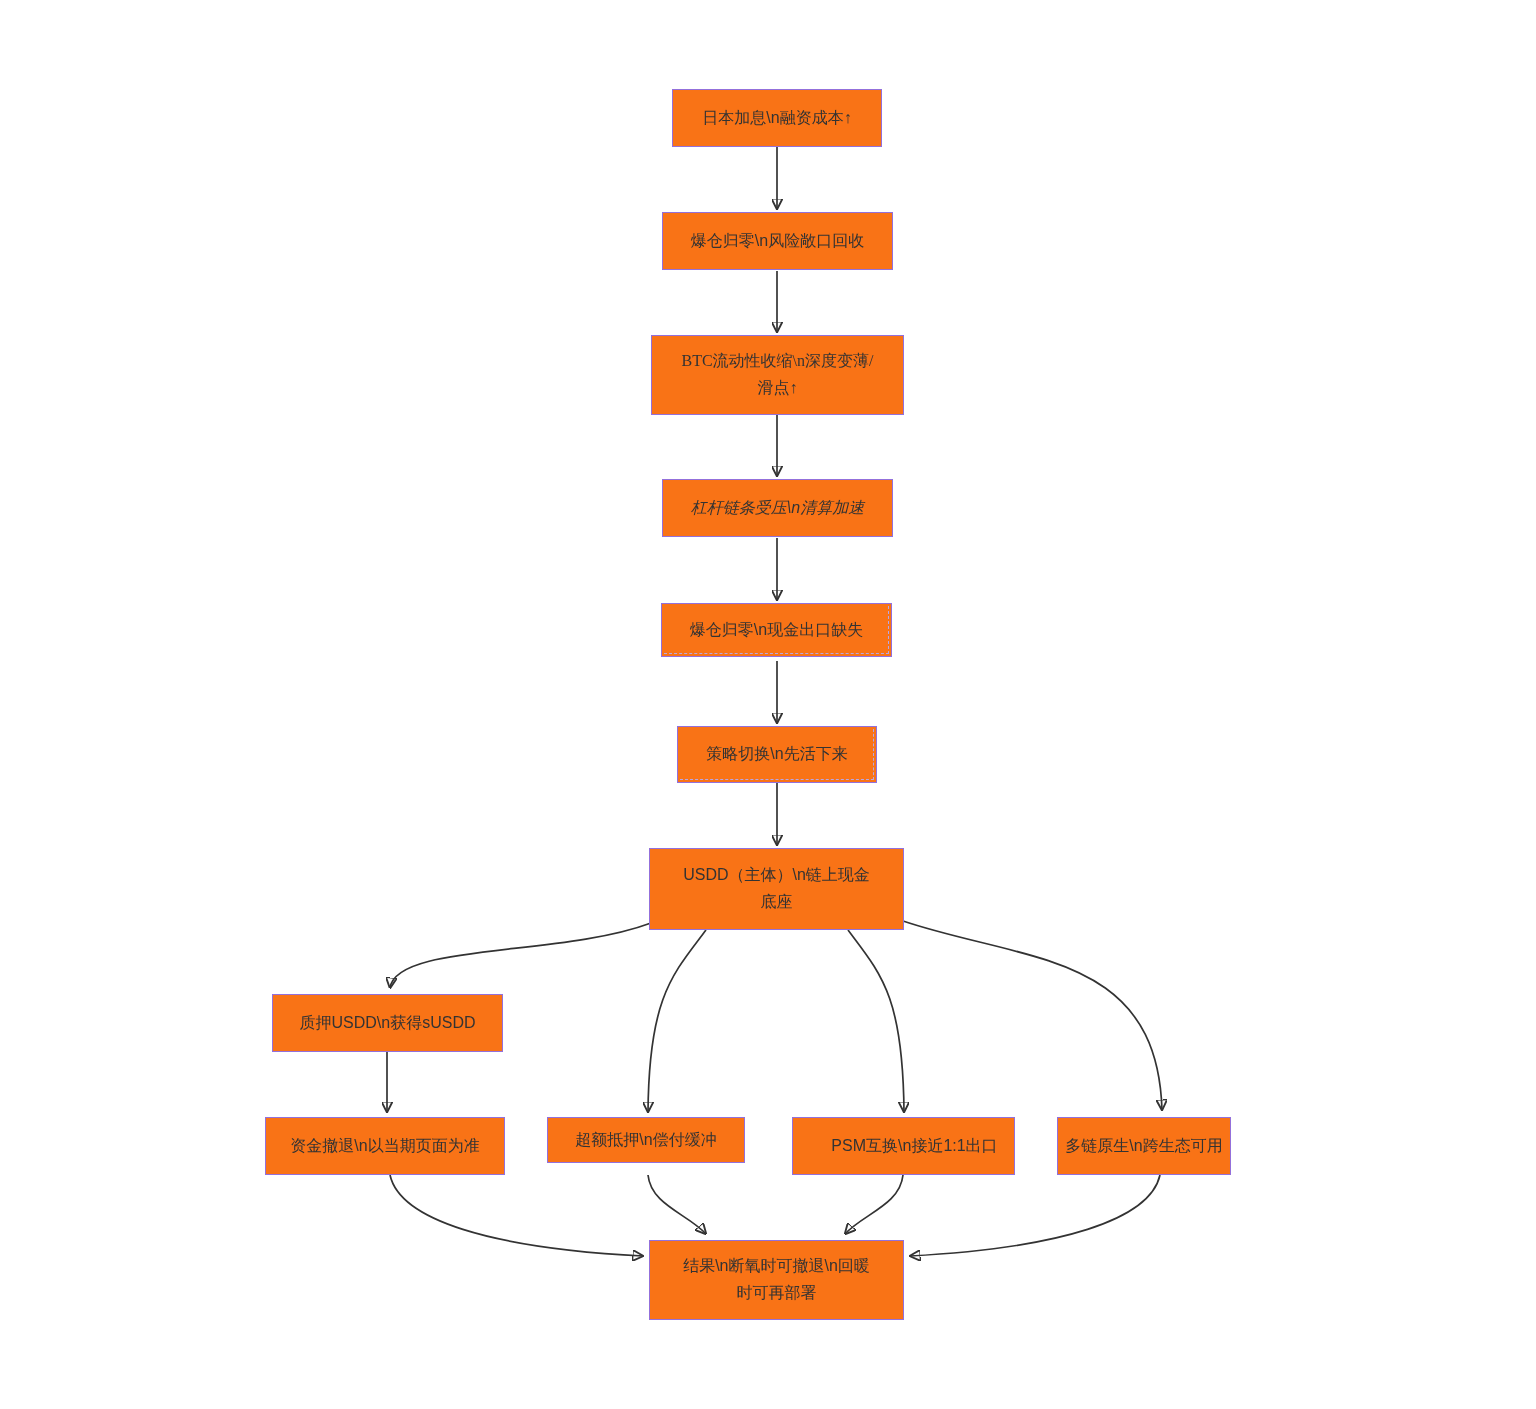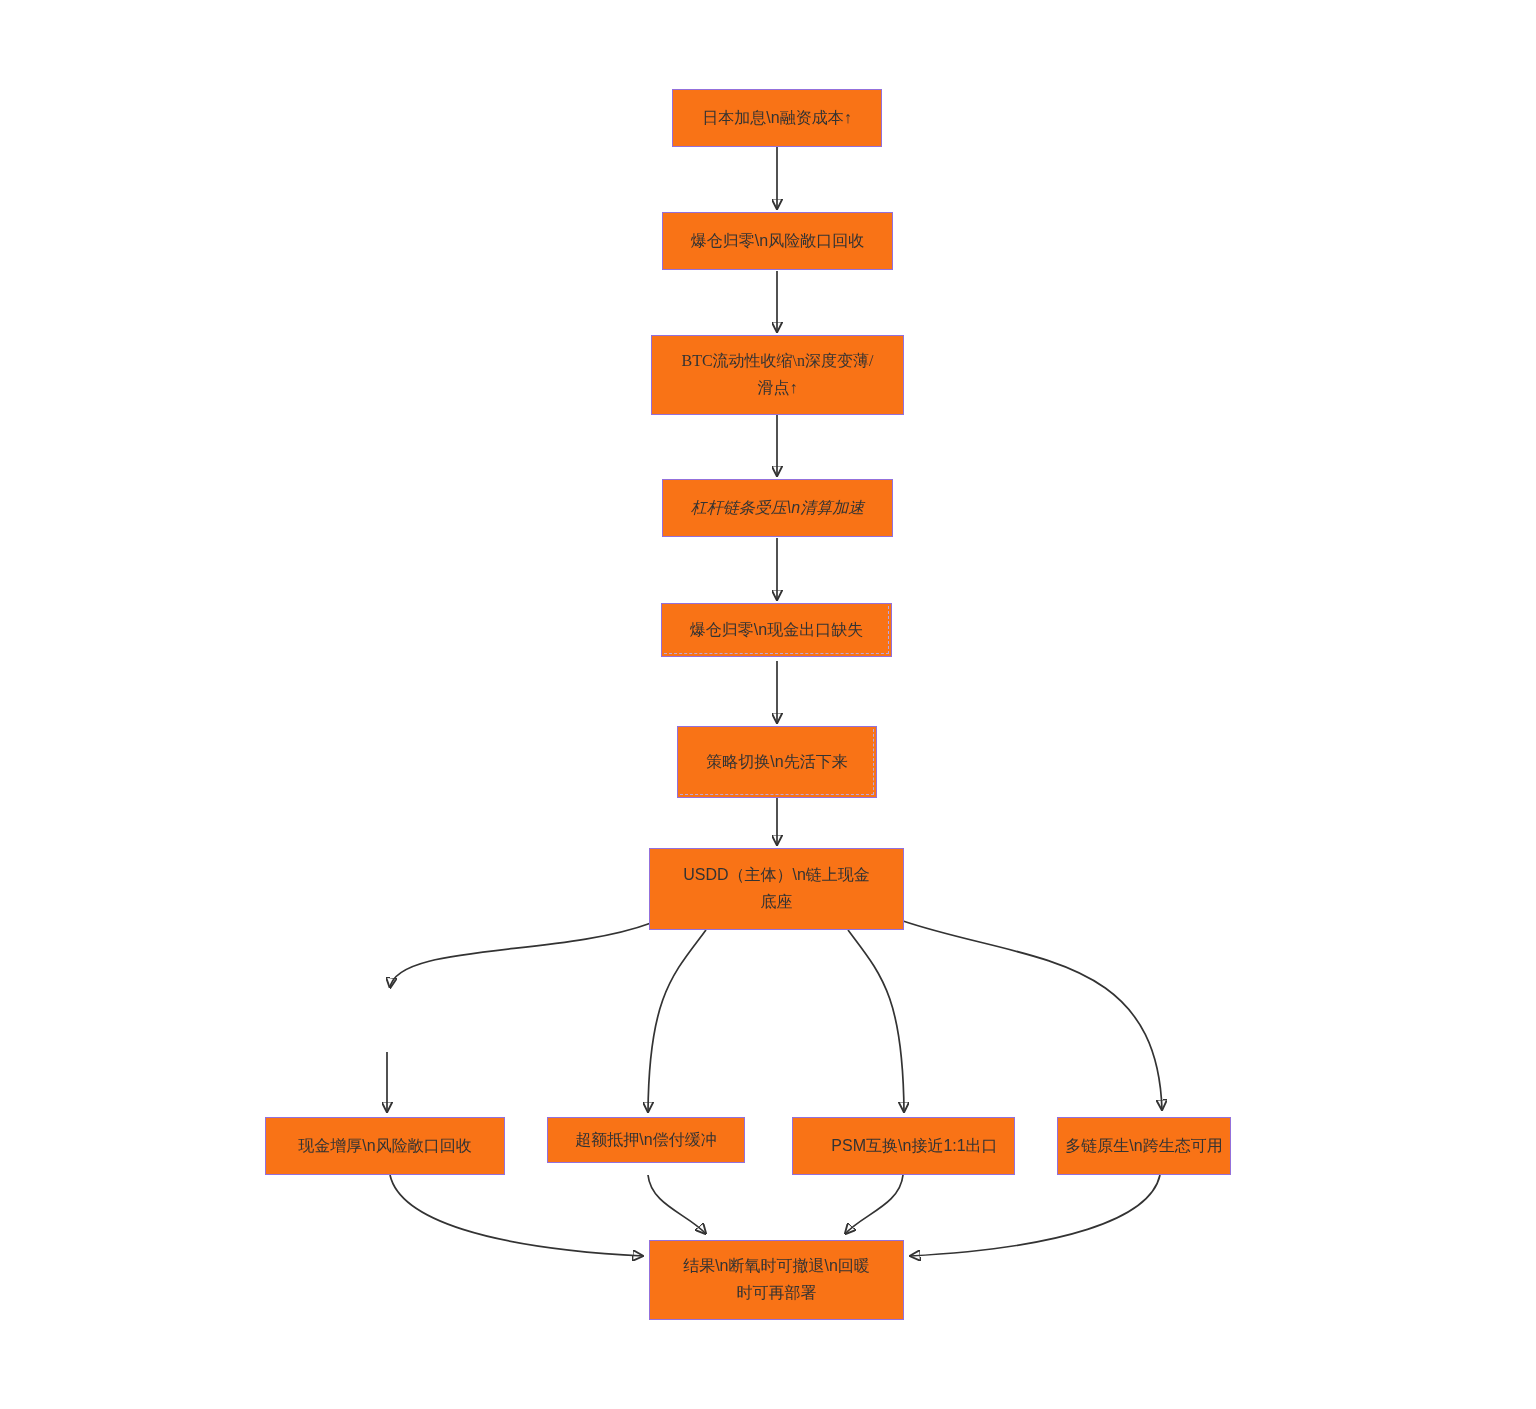--- a/index.html
+++ b/index.html
@@ -98,32 +98,35 @@
   </div>
 
   <div class="node" style="left:662px; top:479px; width:231px; height:58px;font-style:italic;">
     <span class="node-label">杠杆链条受压\n清算加速</span>
   </div>
 
   <div class="node node--dashed" style="left:661px; top:603px; width:231px; height:54px;">
     <span class="node-label">爆仓归零\n现金出口缺失</span>
   </div>
 
-  <div class="node node--dashed" style="left:677px; top:726px; width:200px; height:72px;align-items:center;">
+  <div class="node node--dashed" style="left:677px; top:726px; width:200px; height:57px;align-items:center;">
     <span class="node-label">策略切换\n先活下来</span>
   </div>
 
   <div class="node" style="left:649px; top:848px; width:255px; height:82px;">
     <span class="node-label">USDD（主体）\n链上现金
 底座</span>
   </div>
 
+  <div class="node" style="left:272px; top:994px; width:231px; height:58px;">
+    <span class="node-label">质押USDD\n获得sUSDD</span>
+  </div>
 
   <div class="node" style="left:265px; top:1117px; width:240px; height:58px;">
-    <span class="node-label">现金增厚\n风险敞口回收</span>
+    <span class="node-label">资金撤退\n以当期页面为准</span>
   </div>
 
   <div class="node" style="left:547px; top:1117px; width:198px; height:46px;">
     <span class="node-label">超额抵押\n偿付缓冲</span>
   </div>
 
   <div class="node" style="left:792px; top:1117px; width:223px; height:58px;padding-left:28px;">
     <span class="node-label">PSM互换\n接近1:1出口</span>
   </div>
 

